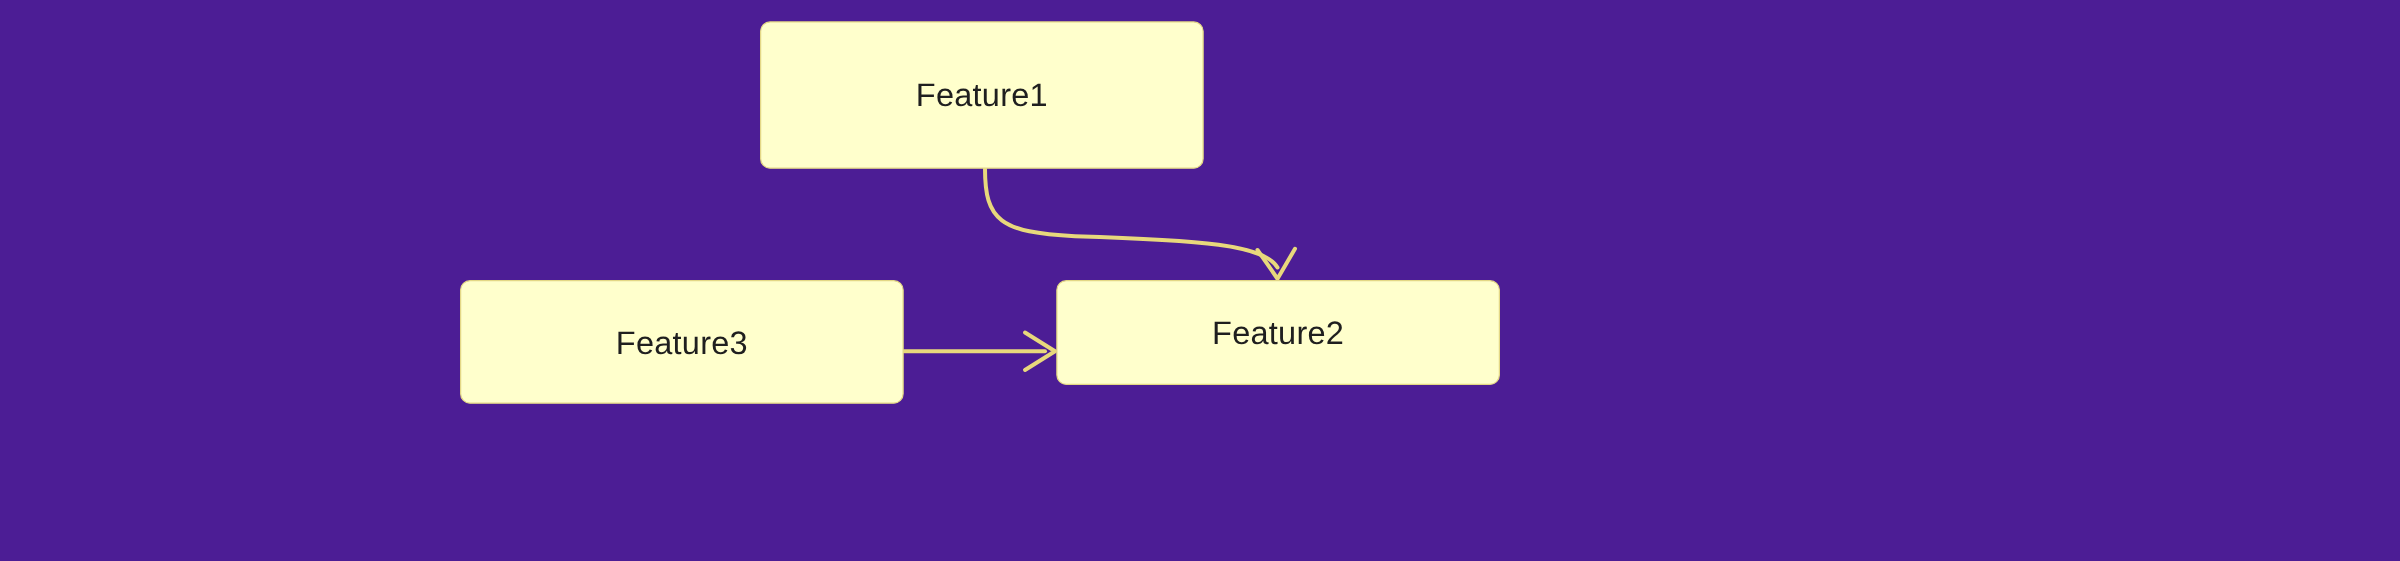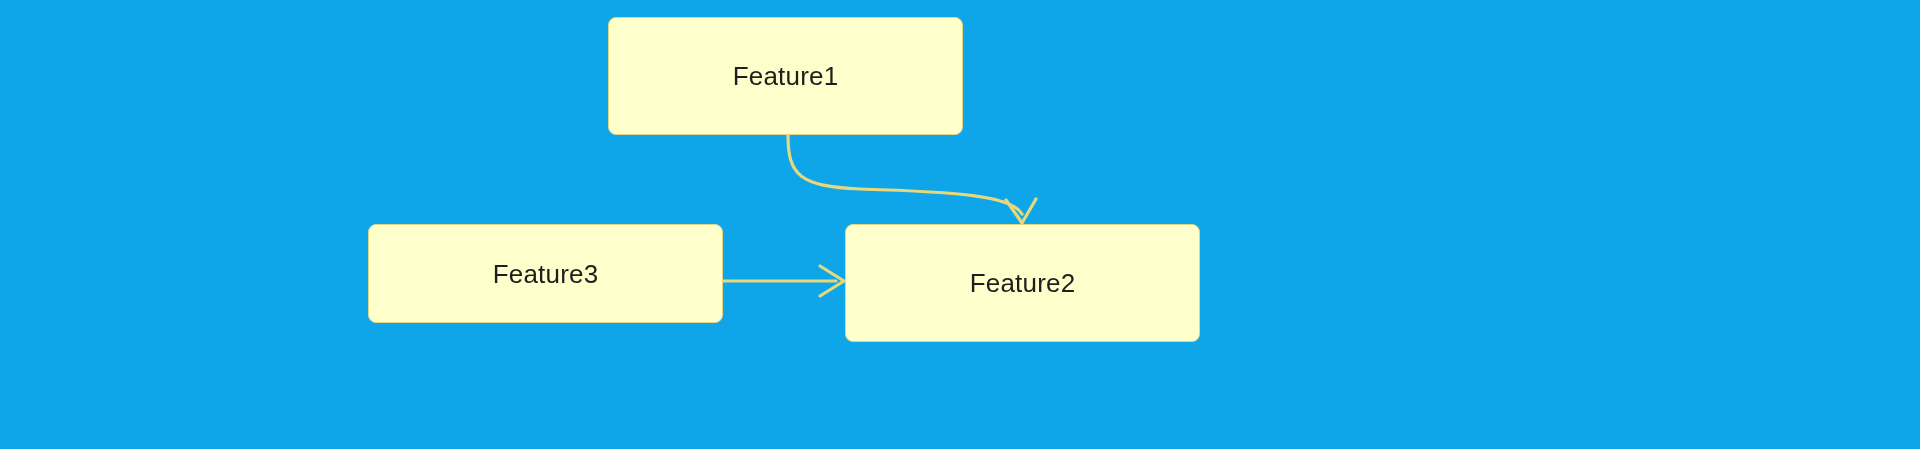--- a/index.html
+++ b/index.html
@@ -57,38 +57,38 @@
     fill: none;
     stroke: #e8d87c;
     stroke-width: 3.2;
     stroke-linecap: round;
     stroke-linejoin: round;
   }
 </style>
 </head>
 <body>
 
-<div id="diagram-canvas" style="background: #0ea5e9; width: 1920px; height: 449px;">
+<div id="diagram-canvas" style="background: #4c1d95; width: 1920px; height: 449px;">
 
   <svg id="edge-layer" viewBox="0 0 1920 449" width="1920" height="449" xmlns="http://www.w3.org/2000/svg">
     <g>
       <path class="edge-path" d="M 788 135 C 788 176, 800 186, 860 189 C 960 192, 1012 196, 1022 214" style="stroke: rgb(232, 216, 124);"></path>
       <path class="edge-arrowhead" d="M 1006 200 L 1022 223 L 1036 199" style="stroke: rgb(232, 216, 124);"></path>
     </g>
     <g>
       <path class="edge-path" d="M 723 281 L 836 281" style="stroke: rgb(232, 216, 124);"></path>
       <path class="edge-arrowhead" d="M 820 266 L 844 281 L 820 296" style="stroke: rgb(232, 216, 124);"></path>
     </g>
   </svg>
 
   <div class="flow-node" id="node-feature1" style="left: 608px; top: 17px; width: 355px; height: 118px; background: rgb(255, 255, 204); border-color: rgb(227, 215, 133);">
     <span class="node-label" style="color: rgb(31, 31, 31);">Feature1</span>
   </div>
 
   <div class="flow-node" id="node-feature3" style="left: 368px; top: 224px; width: 355px; height: 99px; background: rgb(255, 255, 204); border-color: rgb(227, 215, 133);">
     <span class="node-label" style="color: rgb(31, 31, 31);">Feature3</span>
   </div>
 
-  <div class="flow-node" id="node-feature2" style="left: 845px; top: 224px; width: 355px; height: 118px; background: rgb(255, 255, 204); border-color: rgb(227, 215, 133);">
+  <div class="flow-node" id="node-feature2" style="left: 845px; top: 224px; width: 355px; height: 84px; background: rgb(255, 255, 204); border-color: rgb(227, 215, 133);">
     <span class="node-label" style="color: rgb(31, 31, 31);">Feature2</span>
   </div>
 
 </div>
 
 </body></html>

